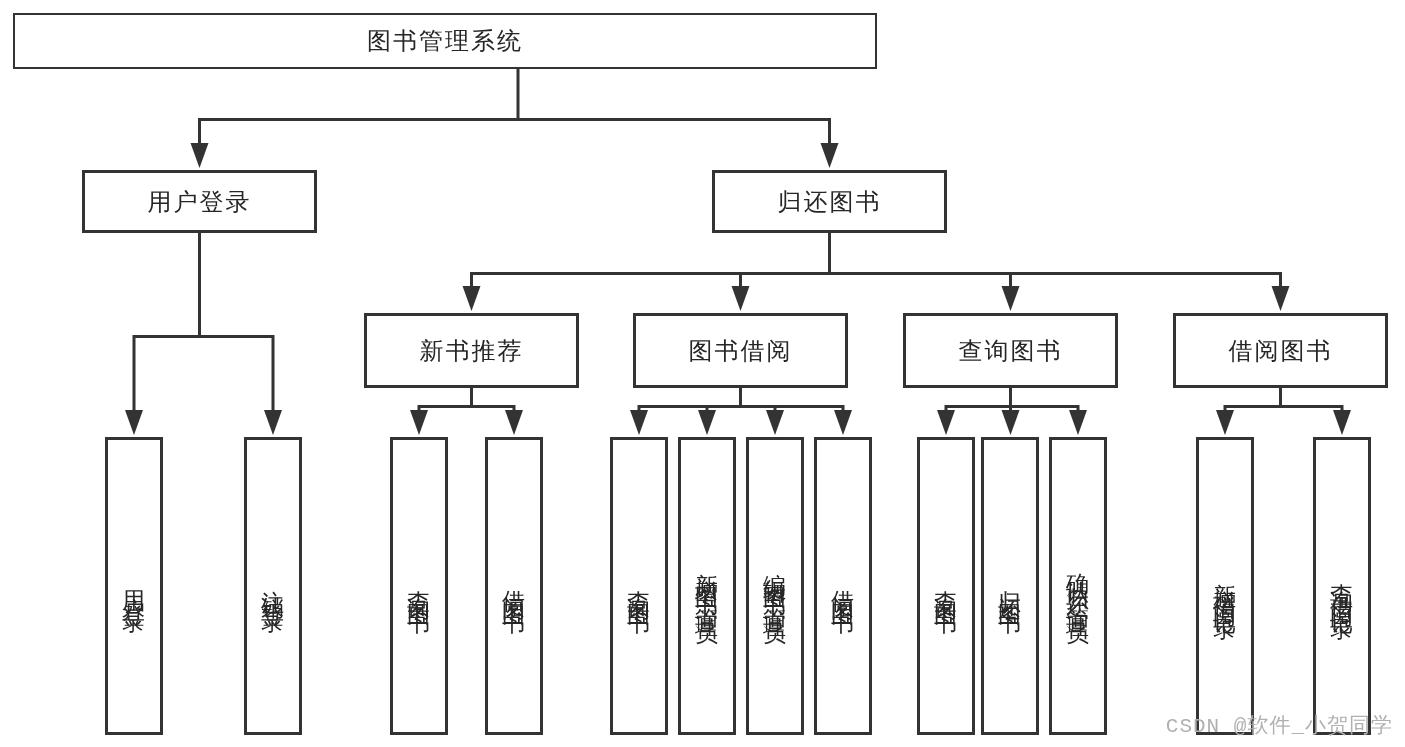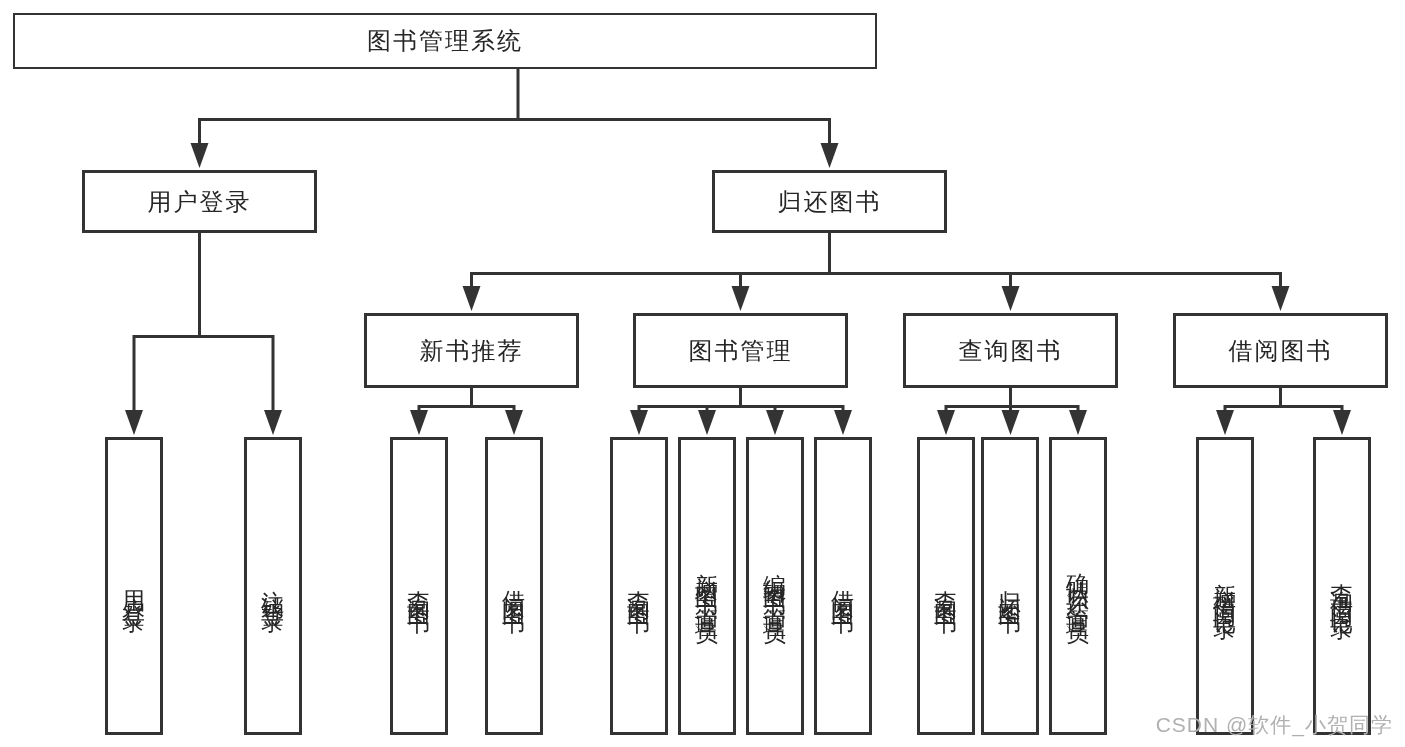--- a/index.html
+++ b/index.html
@@ -28,21 +28,21 @@
   .l2{top:170px;width:235px;height:63px;}
   .l3{top:313px;width:215px;height:75px;}
   .leaf{
     position:absolute;top:437px;width:58px;height:298px;box-sizing:border-box;
     background:var(--node_bg);border:3px solid var(--line);color:var(--text);
     writing-mode:vertical-lr;text-orientation:mixed;text-align:center;
     font-size:23px;letter-spacing:7px;line-height:52px;
   }
   .watermark{
     position:absolute;right:12px;bottom:8px;
-    font-size:21px;letter-spacing:1px;color:var(--watermark);white-space:nowrap;
+    font-size:21px;letter-spacing:1px;color:var(--watermark);white-space:nowrap;font-family:Liberation Mono, monospace;
   }
 </style>
 </head>
 <body>
 
 <div class="canvas">
 
   <svg class="connectors" width="1405" height="747" viewBox="0 0 1405 747" aria-hidden="true">
 
     <path d="M518,69 V118"></path>
@@ -90,21 +90,21 @@
     <polygon points="1216,410 1234,410 1225,435"></polygon>
     <polygon points="1333,410 1351,410 1342,435"></polygon>
   </svg>
 
   <div class="node root">图书管理系统</div>
 
   <div class="node l2" style="left:82px">用户登录</div>
   <div class="node l2" style="left:712px">归还图书</div>
 
   <div class="node l3" style="left:364px">新书推荐</div>
-  <div class="node l3" style="left:633px">图书管理</div>
+  <div class="node l3" style="left:633px">图书借阅</div>
   <div class="node l3" style="left:903px">查询图书</div>
   <div class="node l3" style="left:1173px">借阅图书</div>
 
   <div class="leaf" style="left:105px">用户登录</div>
   <div class="leaf" style="left:244px">注销登录</div>
 
   <div class="leaf" style="left:390px">查询图书</div>
   <div class="leaf" style="left:485px">借阅图书</div>
 
   <div class="leaf" style="left:610px">查询图书</div>

